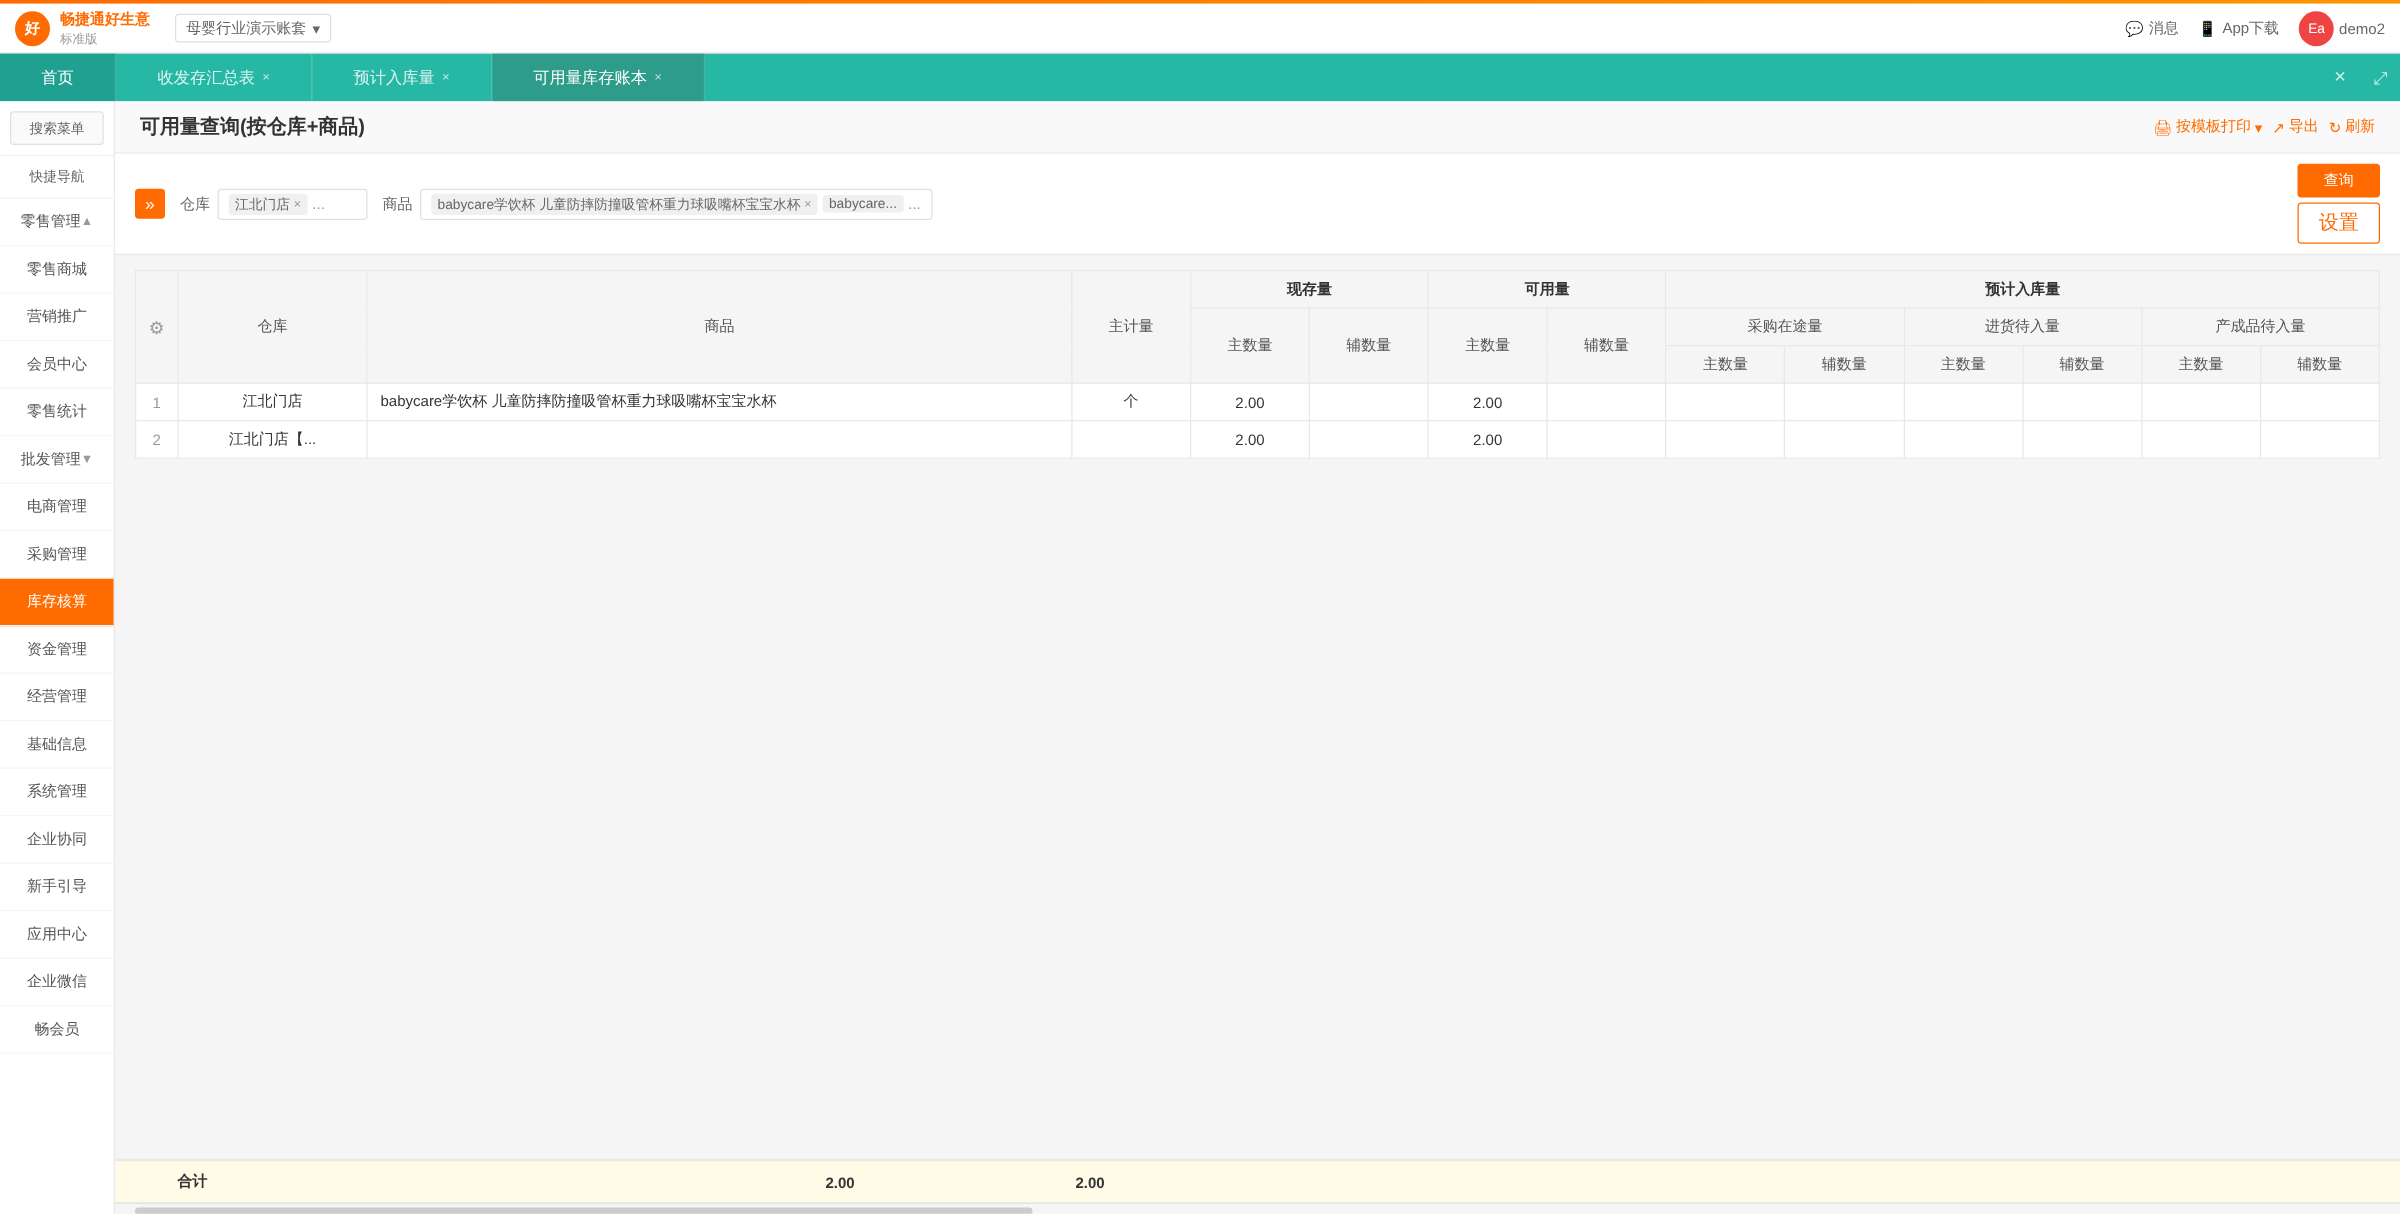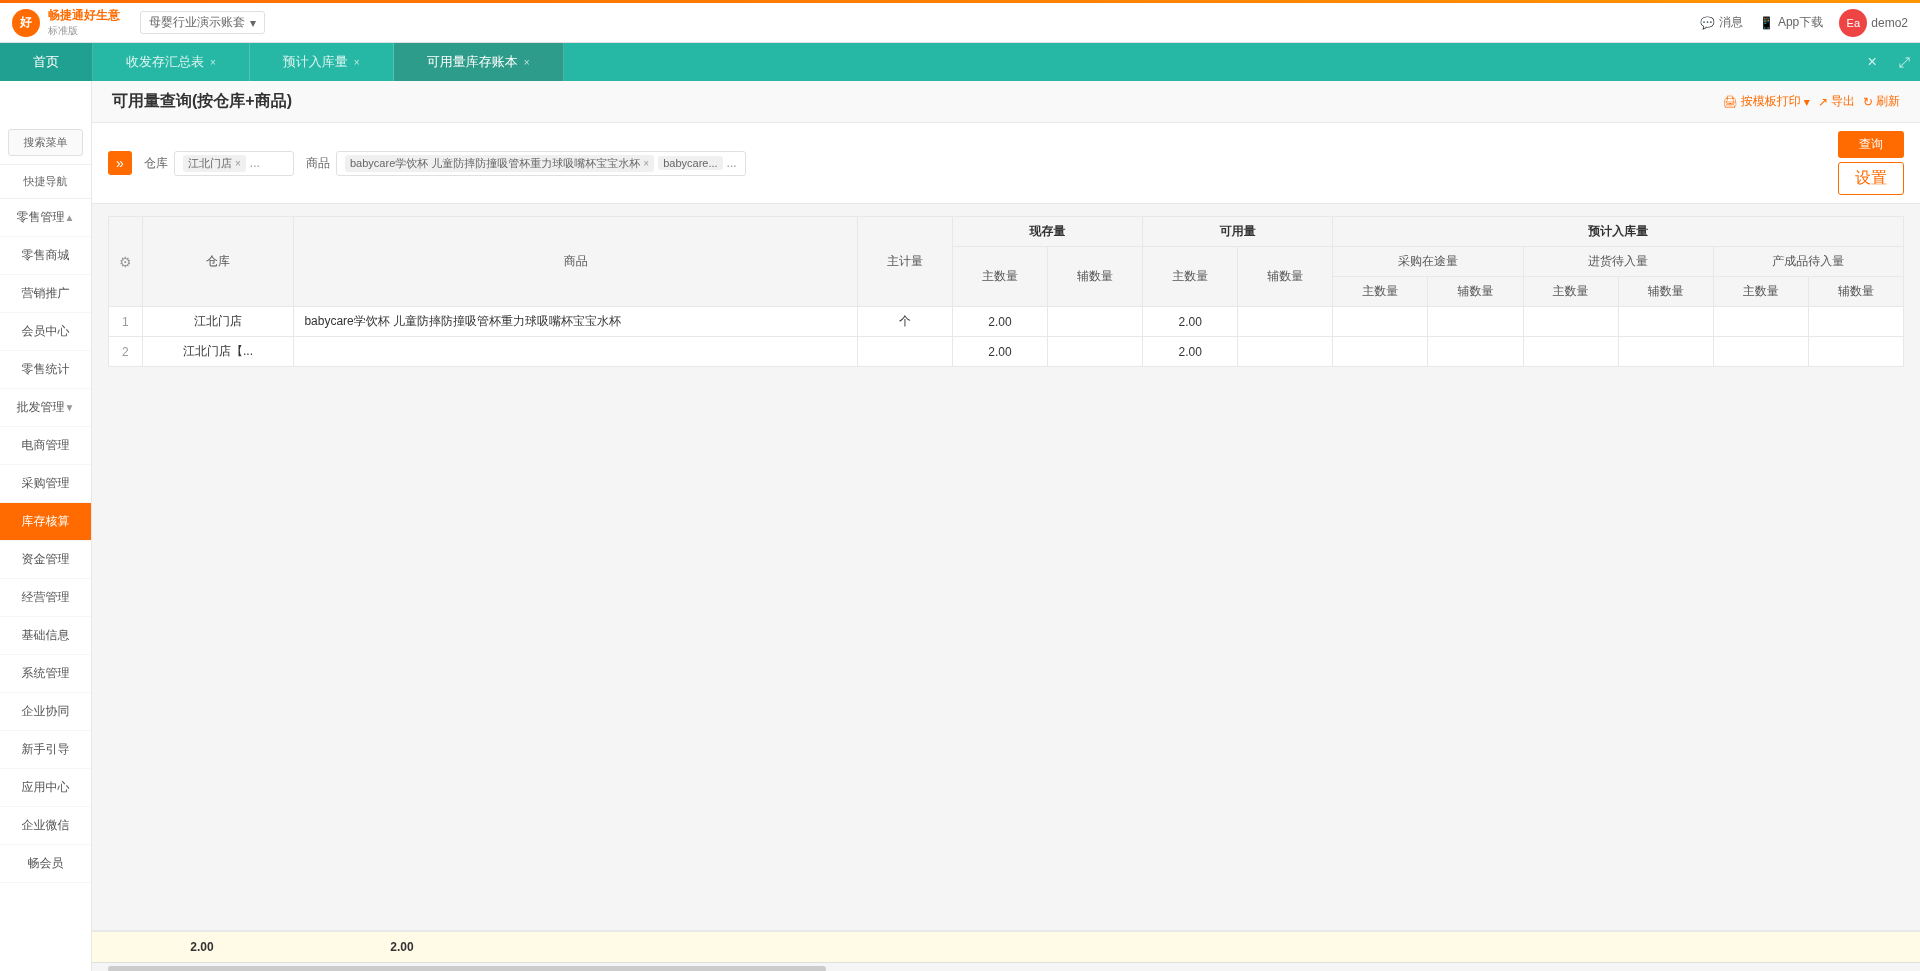--- a/index.html
+++ b/index.html
@@ -66,21 +66,21 @@
     .sidebar {
       width: 92px; background: #fff;
       border-right: 1px solid #e8e8e8;
       display: flex; flex-direction: column;
       overflow-y: auto;
     }
     .sidebar-search { padding: 8px; border-bottom: 1px solid #f0f0f0; }
     .sidebar-search-btn {
       width: 100%; padding: 5px 4px; font-size: 11px; color: #666;
       border: 1px solid #e0e0e0; border-radius: 3px; background: #fafafa;
-      cursor: pointer; text-align: center; margin-top: 40px;
+      cursor: pointer; text-align: center;
     }
     .sidebar-nav { padding: 4px; border-bottom: 1px solid #f0f0f0; }
     .sidebar-nav-btn {
       width: 100%; padding: 5px 4px; font-size: 11px; color: #666;
       background: none; border: none; cursor: pointer; text-align: center;
     }
     .sidebar-section {
       padding: 0;
     }
     .sidebar-item {
@@ -395,20 +395,21 @@
       <td></td>
       <td></td>
       <td></td>
       <td></td>
     </tr>
           </tbody>
       </table>
     </div>
 
     <div style="background:#fffbe6; border-top:2px solid #e8e8e8; padding:8px 50px; display:flex; align-items:center; font-size:12px; font-weight:bold;">
+      <span style="width:470px;">合计</span>
       <span style="width:120px; text-align:center;">2.00</span>
       <span style="width:80px;"></span>
       <span style="width:120px; text-align:center;">2.00</span>
     </div>
 
     <div style="height:12px; background:#f5f5f5; border-top:1px solid #e0e0e0; display:flex; align-items:center; padding:0 16px;">
       <div style="width:40%; height:6px; background:#ccc; border-radius:3px; cursor:pointer;"></div>
     </div>
   </div>
 </div>

